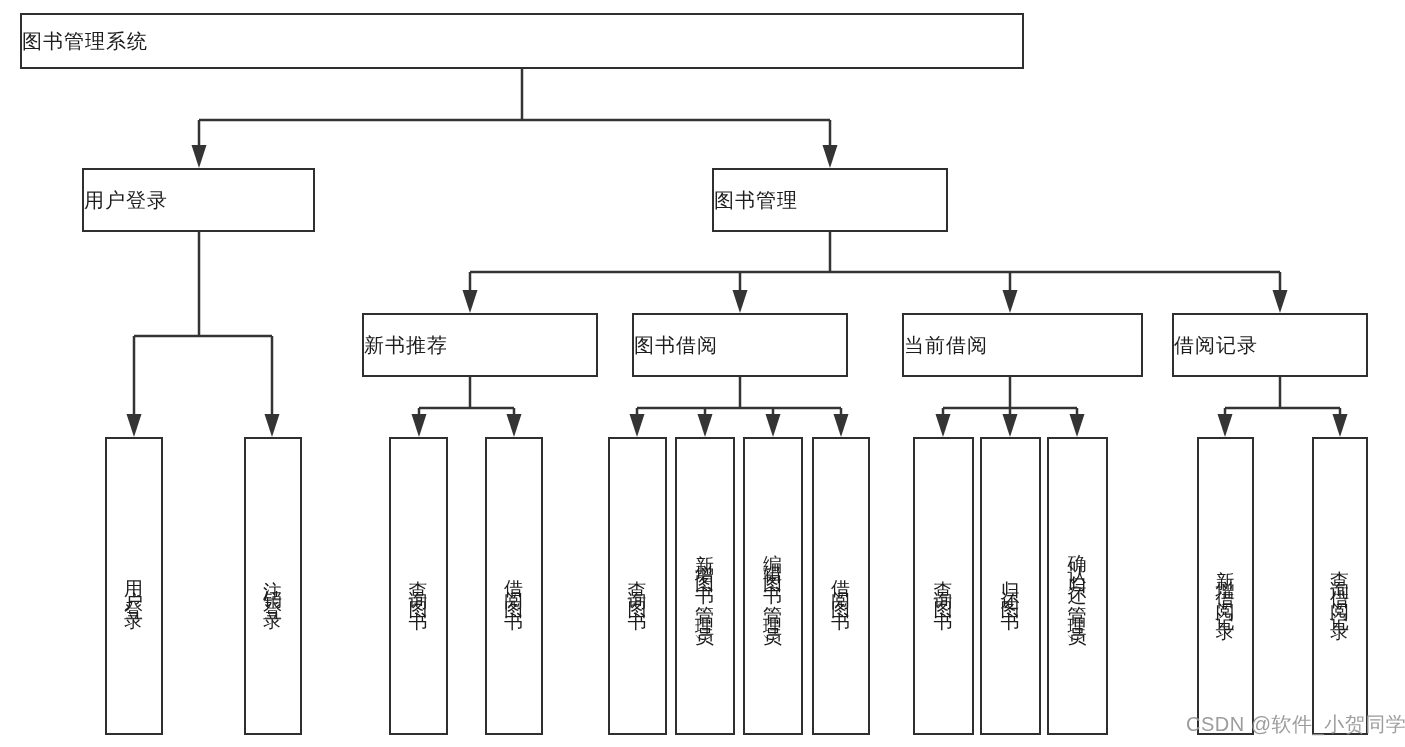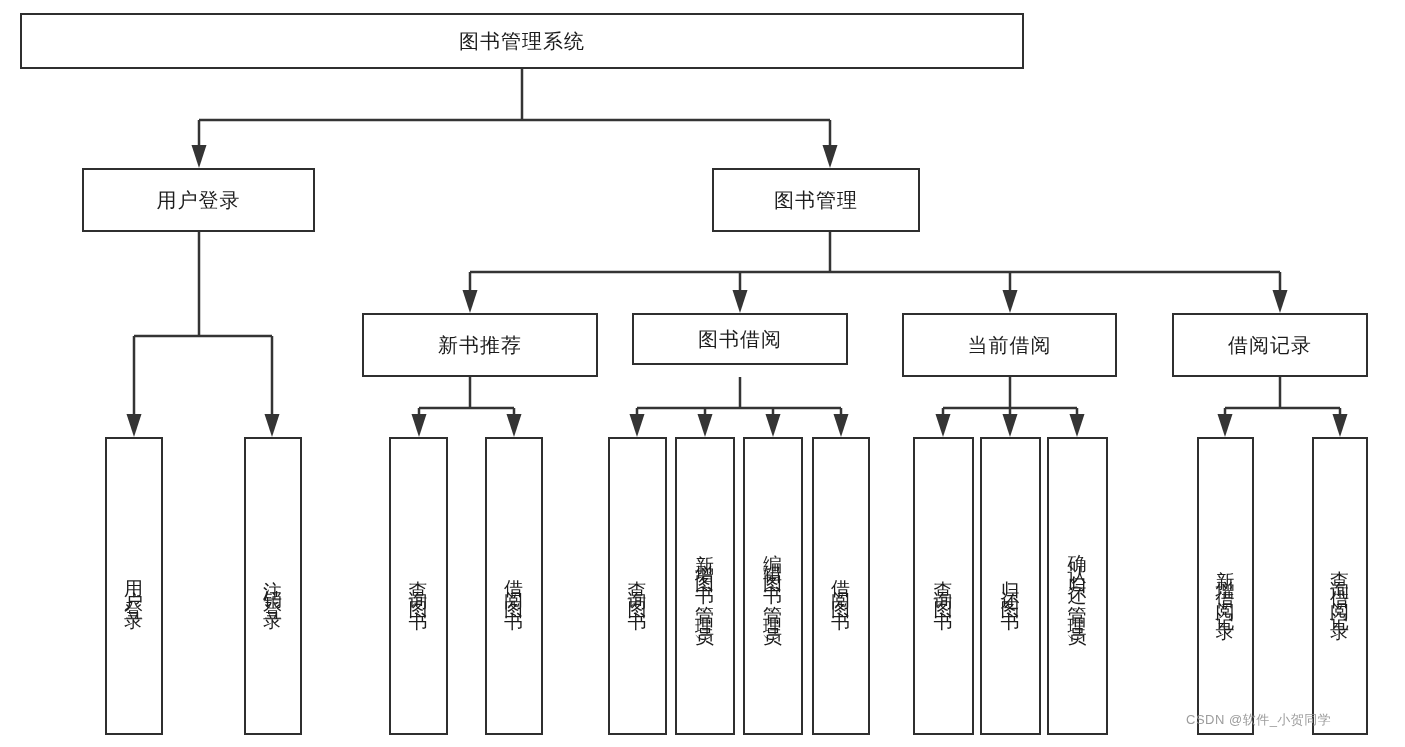--- a/index.html
+++ b/index.html
@@ -9,21 +9,21 @@
     background:#ffffff;
     font-family:"Liberation Sans","DejaVu Sans",sans-serif;
     overflow:hidden;
   }
   svg.wires{position:absolute;left:0;top:0;z-index:1;}
   .hnode{
     position:absolute;
     box-sizing:border-box;
     border:2.5px solid #2f2f2f;
     background:#ffffff;
-    display:flex;align-items:center;justify-content:center;
+    display:flex;align-items:center;justify-content:flex-start;
     z-index:2;
   }
   .hnode span{
     font-size:20px;color:#1c1c1c;letter-spacing:1px;white-space:nowrap;
   }
   .vnode{
     position:absolute;
     box-sizing:border-box;
     border:2.5px solid #2f2f2f;
     background:#ffffff;
@@ -35,21 +35,21 @@
     writing-mode:vertical-rl;
     text-orientation:mixed;
     font-size:19px;color:#1c1c1c;
     letter-spacing:0.55em;
     line-height:1;
     white-space:nowrap;
   }
   .watermark{
     position:absolute;
     left:1186px;top:711px;
-    font-size:13px;
+    font-size:20px;
     color:rgba(148,148,148,0.92);
     letter-spacing:0.5px;
     z-index:3;
     white-space:nowrap;
   }
 </style>
 </head>
 <body>
 
 <div class="canvas">
@@ -89,31 +89,31 @@
     </g>
   </svg>
 
   <div class="hnode" style="left:20px;top:13px;width:1004px;height:56px">
     <span>图书管理系统</span>
   </div>
 
   <div class="hnode" style="left:82px;top:168px;width:233px;height:64px">
     <span>用户登录</span>
   </div>
-  <div class="hnode" style="left:712px;top:168px;width:208px;height:64px">
+  <div class="hnode" style="left:712px;top:168px;width:236px;height:64px">
     <span>图书管理</span>
   </div>
 
   <div class="hnode" style="left:362px;top:313px;width:236px;height:64px">
     <span>新书推荐</span>
   </div>
-  <div class="hnode" style="left:632px;top:313px;width:216px;height:52px">
+  <div class="hnode" style="left:632px;top:313px;width:216px;height:64px">
     <span>图书借阅</span>
   </div>
-  <div class="hnode" style="left:902px;top:313px;width:215px;height:64px">
+  <div class="hnode" style="left:902px;top:313px;width:241px;height:64px">
     <span>当前借阅</span>
   </div>
   <div class="hnode" style="left:1172px;top:313px;width:196px;height:64px">
     <span>借阅记录</span>
   </div>
 
   <div class="vnode" style="left:105px;width:58px">
     <span>用户登录</span>
   </div>
   <div class="vnode" style="left:244px;width:58px">

